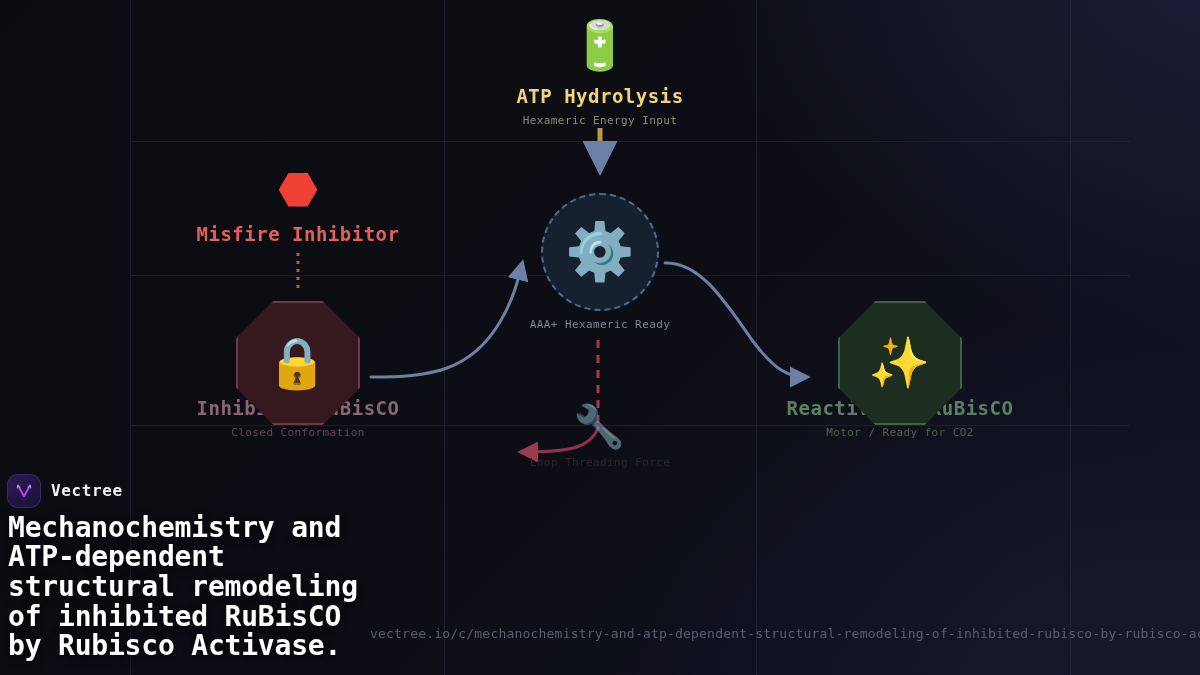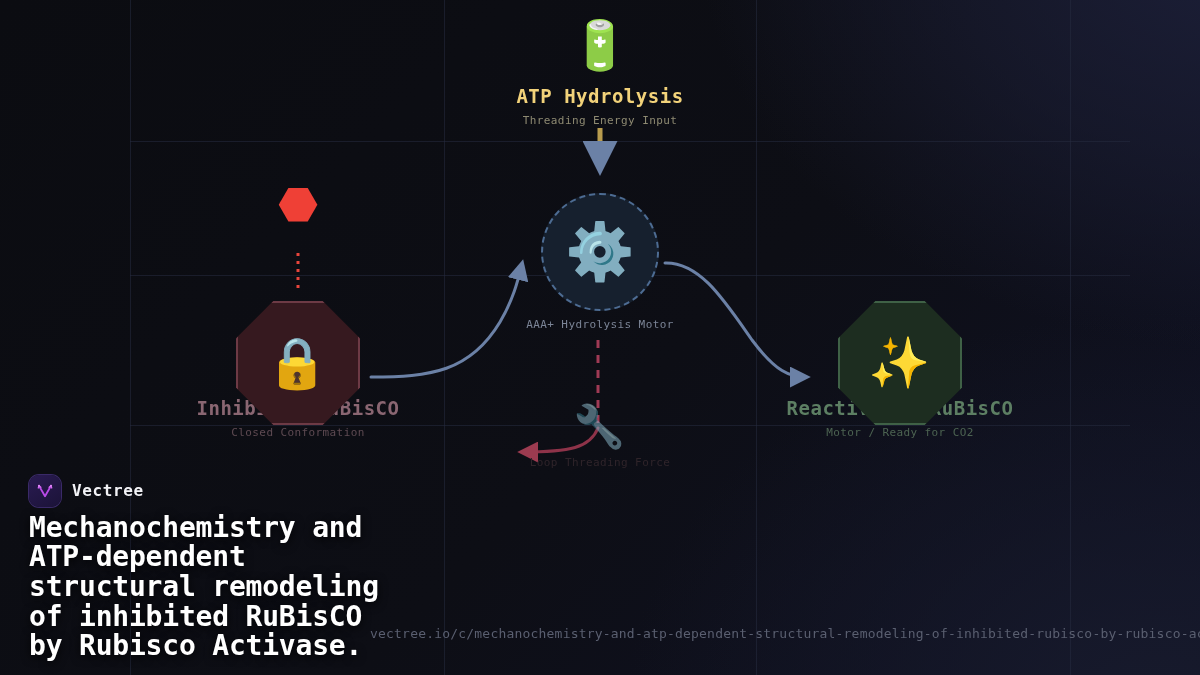--- a/index.html
+++ b/index.html
@@ -56,21 +56,21 @@
     clip-path:polygon(30% 0%,70% 0%,100% 30%,100% 70%,70% 100%,30% 100%,0% 70%,0% 30%);
     box-shadow:inset 0 0 0 2px #3f6146;
   }
 
   .circ{
     width:118px; height:118px; border-radius:50%;
     background:#16202e; border:2px dashed #4d6c93;
   }
 
   
-  #overlay{ position:absolute; left:0; bottom:0; width:640px; padding:0 0 14px 29px; }
+  #overlay{ position:absolute; left:0; bottom:0; width:640px; padding:0 0 14px 8px; }
   .brandrow{ display:flex; align-items:center; gap:11px; margin-bottom:6px; }
   .logo{
     width:32px; height:32px; border-radius:10px;
     background:linear-gradient(145deg,#2a1b52,#1b1338);
     display:flex; align-items:center; justify-content:center;
     box-shadow:0 0 0 1px #3a2a68;
   }
   .brandname{ color:#f2f2f6; font-size:16px; font-weight:700; letter-spacing:.6px; }
   #headline{
     color:#ffffff; font-size:28px; font-weight:700; line-height:1.06;
@@ -120,34 +120,35 @@
     <path d="M598,428 C590,448 570,452 522,452" stroke="#8e3349" stroke-width="3" fill="none" stroke-linecap="round" marker-end="url(#ah-crim)"></path>
 
     <path d="M298,253 L298,288" stroke="#e8453c" stroke-width="3" fill="none" stroke-dasharray="3 5"></path>
   </svg>
 
   <div class="node" style="left:600px; top:70px;">
     <div class="shape" style="width:60px;height:62px;">
       <span class="glyph" style="font-size:48px;">🔋</span>
     </div>
     <div class="n-title" style="color:#f2d27a;">ATP Hydrolysis</div>
-    <div class="n-sub" style="color:#8e8a72;">Threading Energy Input</div>
+    <div class="n-sub" style="color:#8e8a72;">Hexameric Energy Input</div>
   </div>
 
   <div class="node" style="left:298px; top:204px;">
     <div class="shape" style="width:50px;height:50px;">
       <span class="glyph" style="font-size:46px; color:#ef4036;">⬣</span>
     </div>
+    <div class="n-title" style="color:#e0615c;">Misfire Inhibitor</div>
   </div>
 
   <div class="node" style="left:600px; top:262px;">
     <div class="shape circ">
       <span class="glyph" style="font-size:56px;">⚙️</span>
     </div>
-    <div class="n-sub" style="color:#7b8496;">AAA+ Hydrolysis Motor</div>
+    <div class="n-sub" style="color:#7b8496;">AAA+ Hexameric Ready</div>
   </div>
 
   <div class="node" style="left:298px; top:370px;">
     <div class="shape oct inhib">
       <span class="glyph" style="font-size:50px; position:relative; z-index:2;">🔒</span>
     </div>
     <div class="n-title" style="color:#8a6672; margin-top:-28px;">Inhibited RuBisCO</div>
     <div class="n-sub" style="color:#5e4a52;text-align:center;">Closed Conformation</div>
   </div>
 

